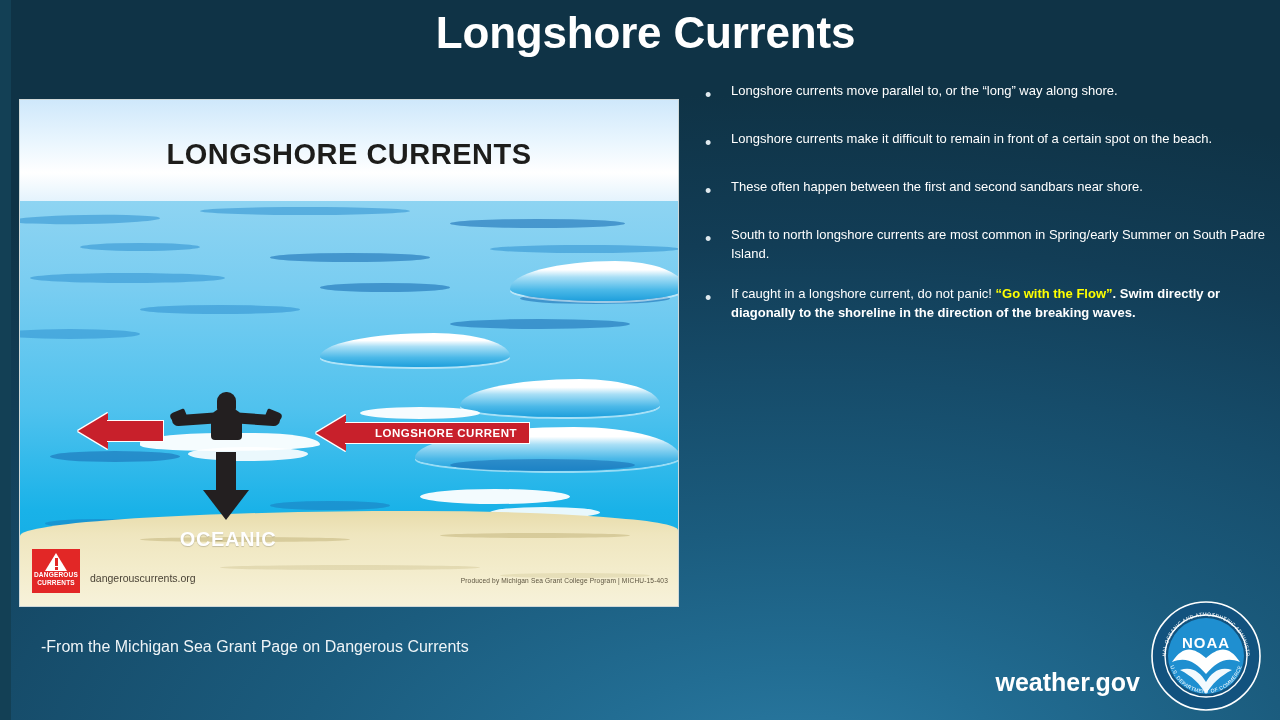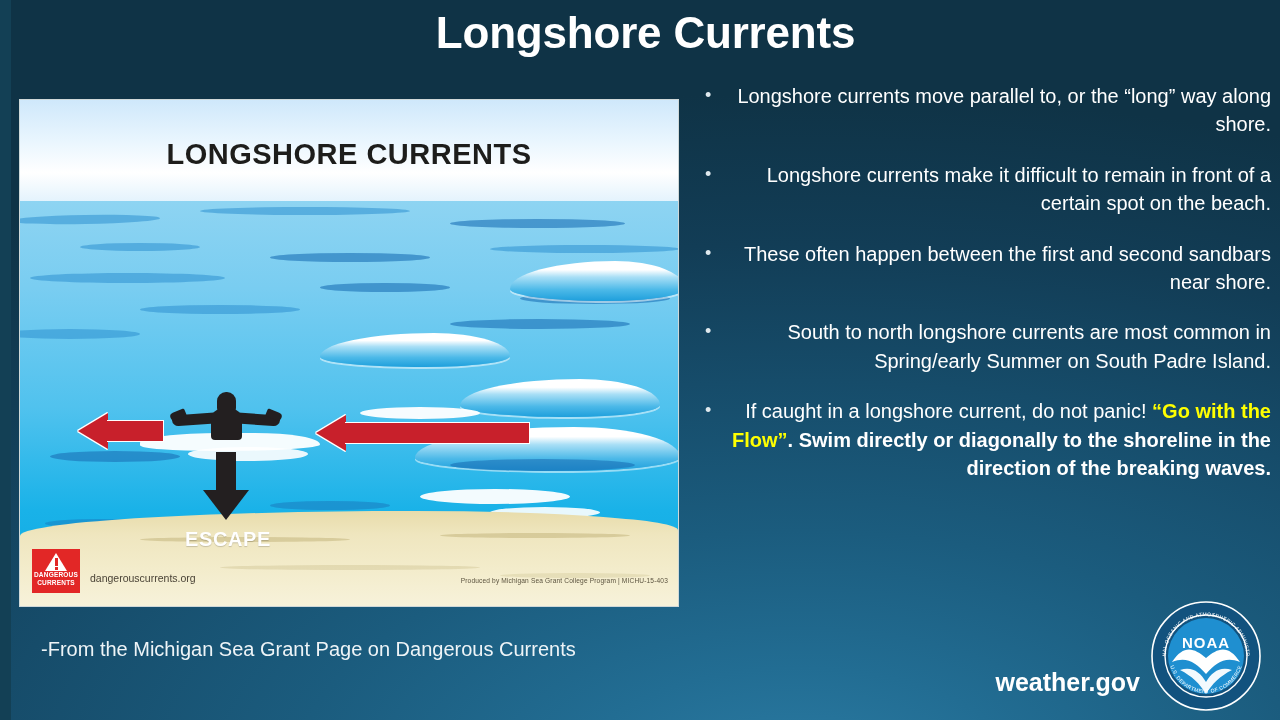--- a/index.html
+++ b/index.html
@@ -126,28 +126,28 @@
   }
   
   #bullets {
     position:absolute; left:690px; top:82px; width:570px;
   }
   .bullet { display:flex; margin-bottom:22px; }
   .bullet .dot {
     flex:0 0 30px; color:#dfe9ee; font-size:18px; line-height:1.45; padding-left:4px;
   }
   .bullet .btxt {
-    flex:1; color:#ffffff; font-size:20px; line-height:1.42;text-align:right;
+    flex:1; color:#ffffff; font-size:13px; line-height:1.42;
   }
   .btxt .hl { color:#ffff00; font-weight:bold; }
   .btxt .bold { font-weight:bold; }
   
   #caption {
     position:absolute; left:30px; top:638px;
-    color:#eef4f7; font-size:20px;
+    color:#eef4f7; font-size:16px;
   }
   
   #weather-gov {
     position:absolute; right:140px; bottom:23px;
     color:#ffffff; font-size:25px; font-weight:bold;
   }
   #noaa { position:absolute; right:18px; bottom:8px; width:112px; height:112px; }
 </style>
 </head>
 <body>
@@ -212,27 +212,28 @@
     </div>
 
     <div class="red-arrow-left">
       <div class="ra-head"></div>
       <div class="ra-shaft" style="right:0; left:29px;"></div>
     </div>
 
     <div class="red-arrow-current">
       <div class="ra-head"></div>
       <div class="ra-shaft" style="right:0;"></div>
+      <div class="ra-label">LONGSHORE CURRENT</div>
     </div>
 
     <div class="esc-arrow">
       <div class="esc-shaft"></div>
       <div class="esc-head"></div>
     </div>
-    <div class="esc-text">ESCAPE</div>
+    <div class="esc-text">OCEANIC</div>
 
     <div class="dc-badge">
       <div class="dc-tri">
           <span class="dc-bang"></span>
         </div>
       <div class="dc-t1">DANGEROUS</div>
       <div class="dc-t2">CURRENTS</div>
     </div>
     <div class="dc-url">dangerouscurrents.org</div>
     <div class="dc-credit">Produced by Michigan Sea Grant College Program  |  MICHU-15-403</div>

